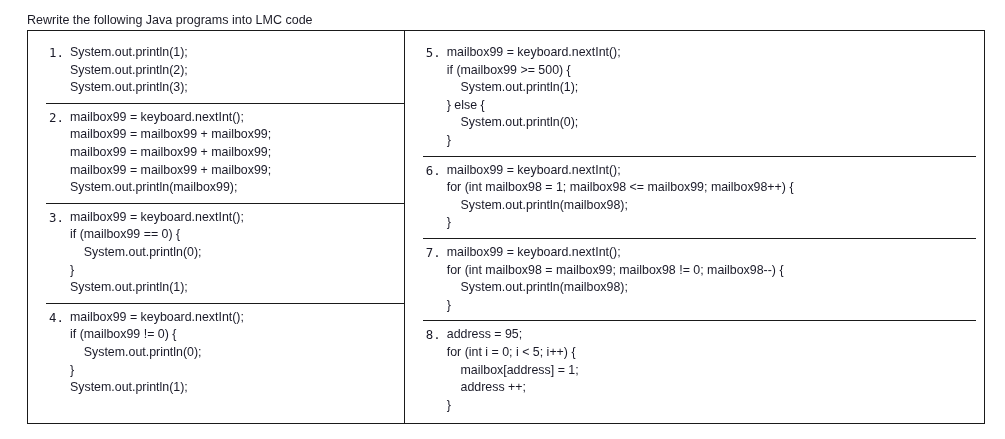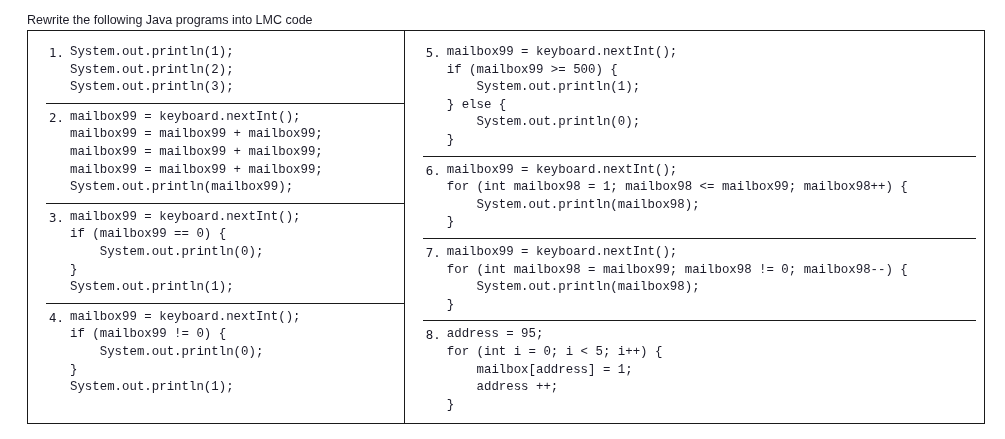--- a/index.html
+++ b/index.html
@@ -73,21 +73,21 @@
     line-height: 17.6px;
     color: #1a1a28;
     width: 24px;
     flex: 0 0 24px;
     text-align: left;
     padding-left: 3px;
     box-sizing: border-box;
     white-space: pre;
   }
   .item-code {
-    font-family: Liberation Mono, monospace;
+    font-family: Liberation Sans, sans-serif;
     font-size: 12.4px;
     line-height: 17.6px;
     color: #1a1a28;
     white-space: pre;
     margin: 0;
     flex: 1 1 auto;
   }
   .spacer {
     flex: 1 1 auto;
   }

